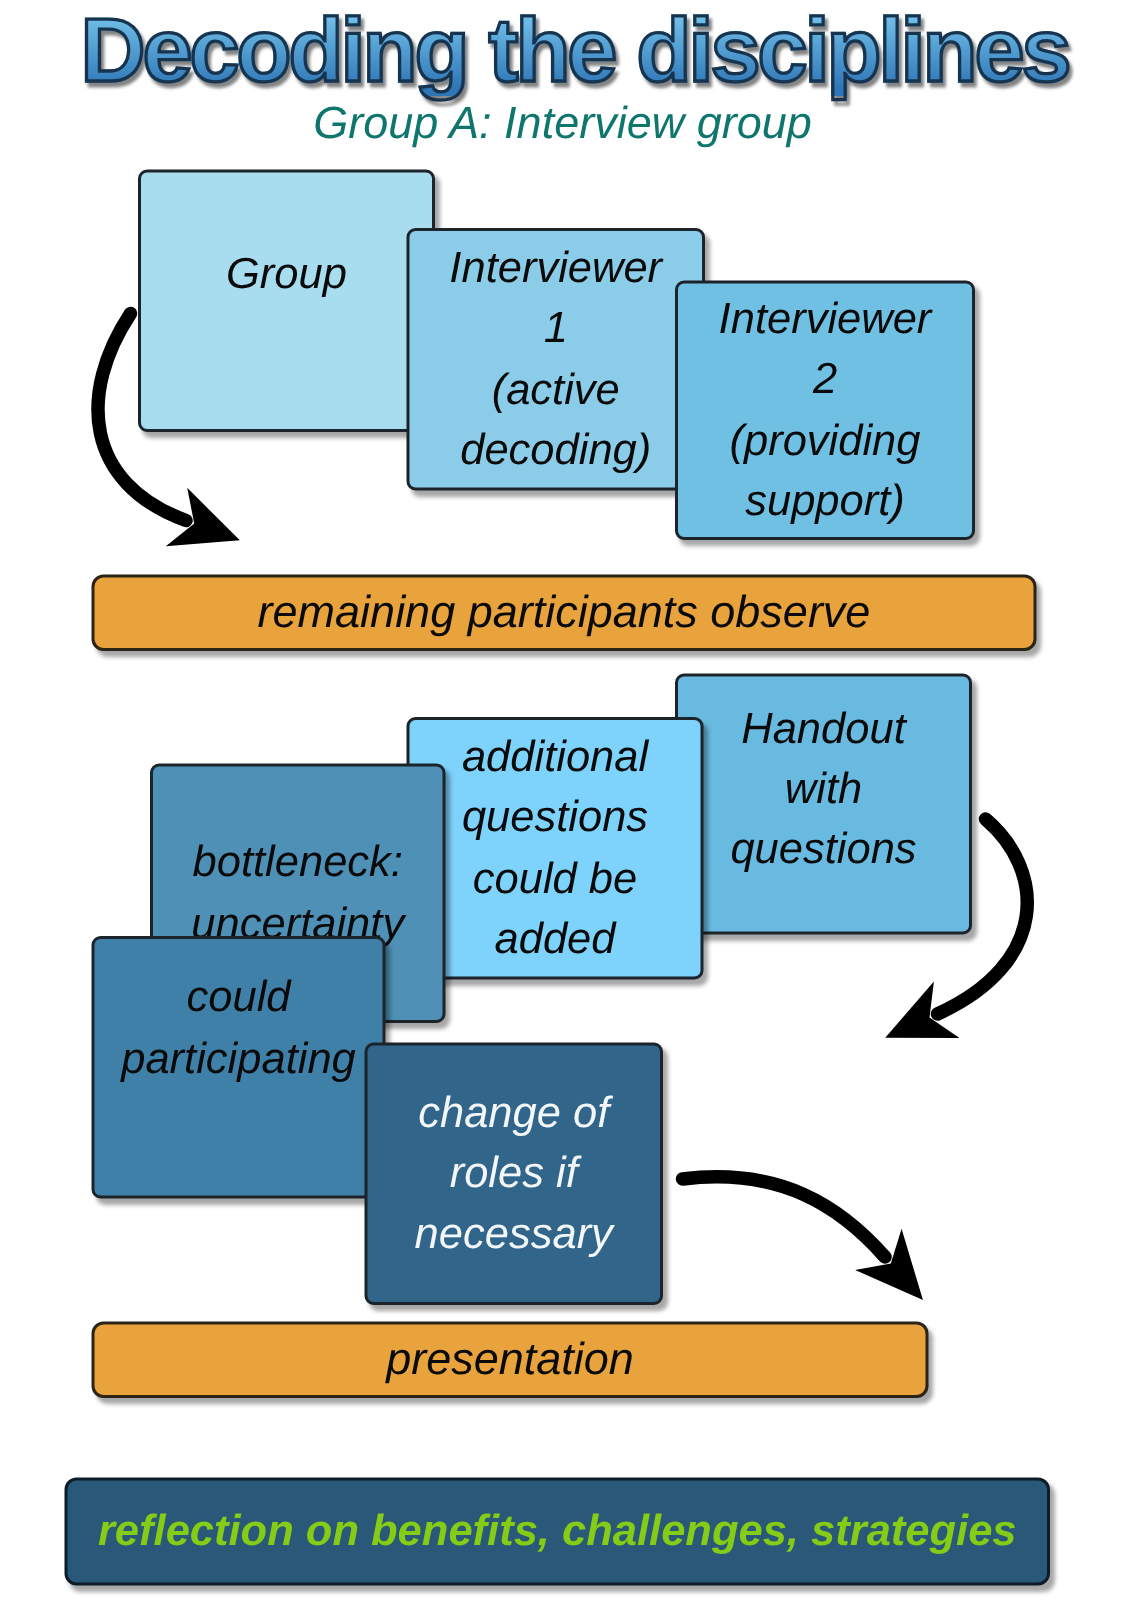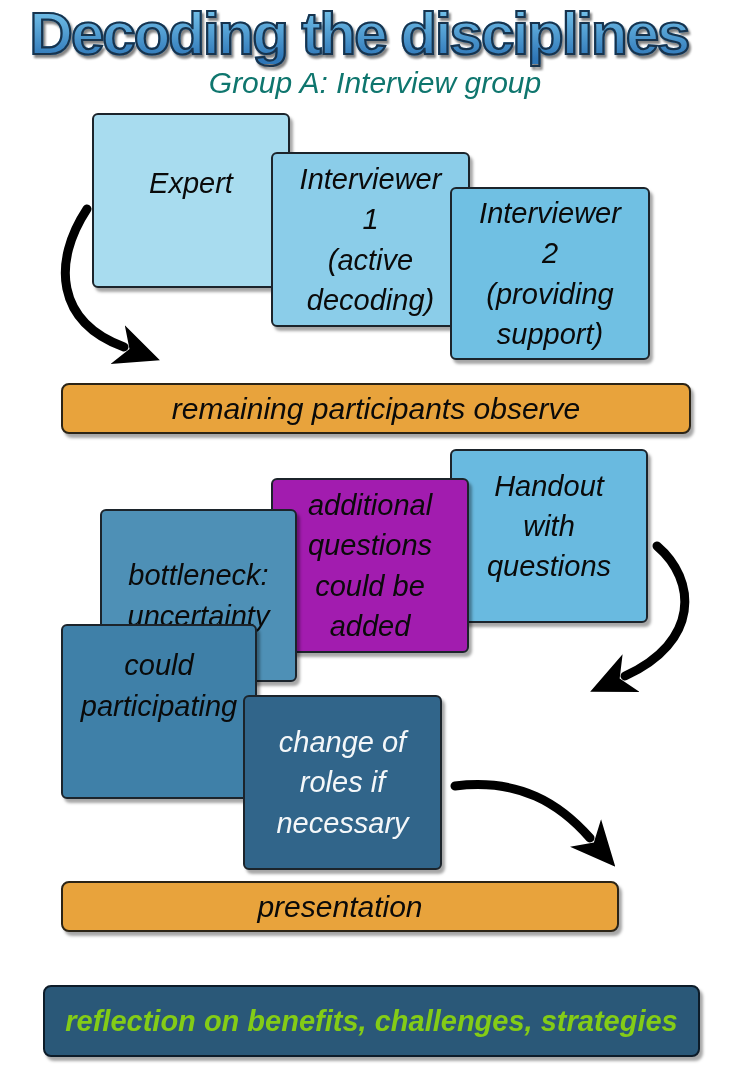--- a/index.html
+++ b/index.html
@@ -11,20 +11,21 @@
     margin: 0 auto;
     background: #ffffff;
     overflow: hidden;
   }
   
   .title {
     position: absolute;
     left: 0; top: 0; width: 718px;
     text-align: center;
     margin: 0;
+    padding-left: 24px;
   }
   .title-text {
     display: inline-block;
     font-size: 60px;
     font-weight: bold;
     letter-spacing: -2px;
     line-height: 1.0;
     padding-top: 4px;
     background: linear-gradient(180deg, #79c8ee 8%, #2e76b7 92%);
     -webkit-background-clip: text;
@@ -104,36 +105,36 @@
 </style>
 </head>
 <body>
 
 <div class="canvas">
 
   <h1 class="title"><span class="title-text" style="background-image: linear-gradient(rgb(121, 200, 238) 8%, rgb(46, 118, 183) 92%);">Decoding the disciplines</span></h1>
 
   <div class="subtitle">Group A: Interview group</div>
 
-  <div class="card card-expert" style="background-color: rgb(168, 220, 239);">Expert</div>
+  <div class="card card-expert" style="background-color: rgb(168, 220, 239);">Group</div>
   <div class="card card-interviewer1" style="background-color: rgb(139, 205, 233);">Interviewer
 1
 (active
 decoding)</div>
   <div class="card card-interviewer2" style="background-color: rgb(112, 192, 227);">Interviewer
 2
 (providing
 support)</div>
 
   <div class="bar bar-observe" style="background-color: rgb(232, 163, 60); text-align: right;">remaining participants observe</div>
 
   <div class="card card-handout" style="background-color: rgb(105, 186, 224);">Handout
 with
 questions</div>
-  <div class="card card-additional" style="background-color: #a21caf;">additional
+  <div class="card card-additional" style="background-color: #7dd3fc;">additional
 questions
 could be
 added</div>
   <div class="card card-bottleneck" style="background-color: rgb(78, 144, 182);">bottleneck:
 uncertainty</div>
   <div class="card card-active" style="background-color: rgb(63, 128, 168);">could
 participating</div>
   <div class="card card-change light-text" style="background-color: rgb(49, 101, 138);">change of
 roles if
 necessary</div>

